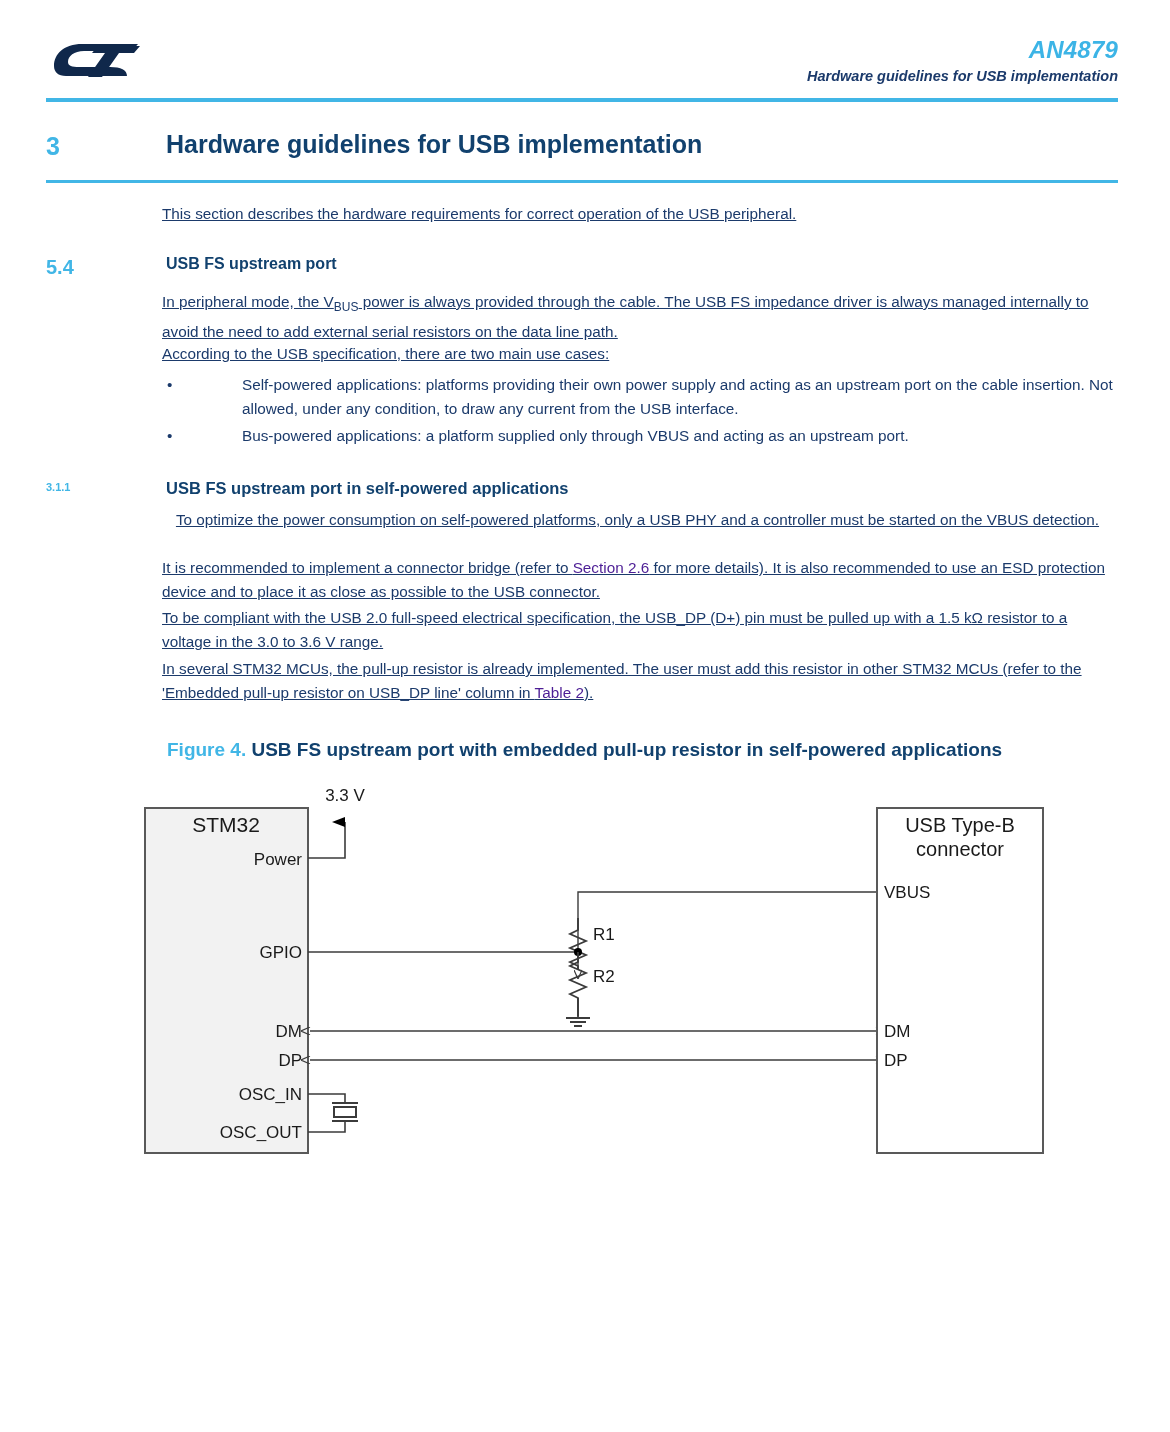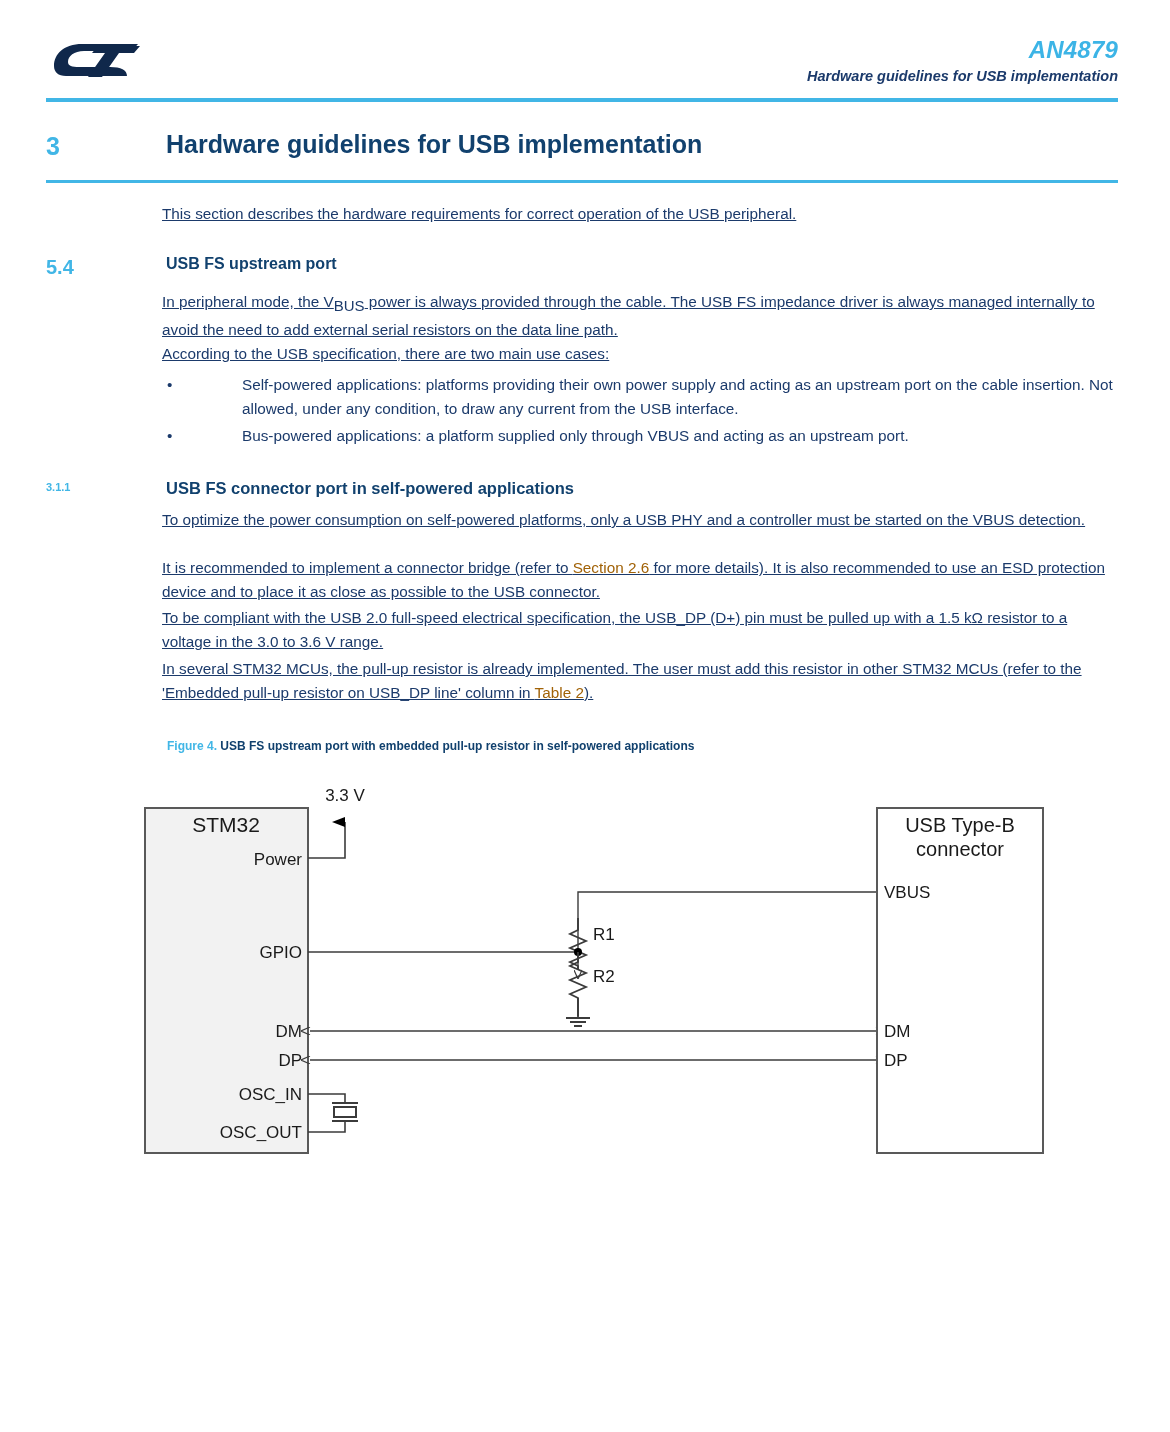--- a/index.html
+++ b/index.html
@@ -136,24 +136,24 @@
   .body-par {
     position: absolute;
     left: 162px;
     width: 951px;
     font-size: 15.3px;
     line-height: 23.5px;
     color: #1b3a6b;
     text-decoration: underline;
   }
   .link {
-    color: #a16207;
+    color: #4c1d95;
   }
   .sub {
-    font-size: 15px;
+    font-size: 12px;
     vertical-align: sub;
     text-align: center;
   }
 
   .bullet-row {
     position: absolute;
     left: 167px;
     width: 951px;
     font-size: 15.3px;
     line-height: 23.5px;
@@ -169,21 +169,21 @@
   .bullet-text {
     display: block;
     margin-left: 75px;
   }
 
   
   .fig-caption {
     position: absolute;
     left: 167px;
     top: 739px;
-    font-size: 12px;
+    font-size: 19px;
     font-weight: bold;
     color: #11416e;
   }
   .fig-caption .fignum {
     color: #41b6e6;
   }
   .figure-area {
     position: absolute;
     left: 0;
     top: 770px;
@@ -231,24 +231,24 @@
   <span class="bullet-text">Self-powered applications: platforms providing their own power supply and acting as an upstream port on the cable insertion. Not allowed, under any condition, to draw any current from the USB interface.</span>
 </div>
 
 <div class="bullet-row" style="top:424px;">
   <span class="bullet-mark">•</span>
   <span class="bullet-text">Bus-powered applications: a platform supplied only through VBUS and acting as an upstream port.</span>
 </div>
 
 <div class="h3-row" style="top:479px;">
   <span class="h3-num">3.1.1</span>
-  <span class="h3-title">USB FS connector port in self-powered applications</span>
-</div>
-
-<div class="body-par" style="top:508px;">To optimize the power consumption on self-powered platforms, only a USB PHY and a controller must be started on the VBUS detection.</div>
+  <span class="h3-title">USB FS upstream port in self-powered applications</span>
+</div>
+
+<div class="body-par" style="top:508px;text-align:center;">To optimize the power consumption on self-powered platforms, only a USB PHY and a controller must be started on the VBUS detection.</div>
 
 <div class="body-par" style="top:556px;"><span>It is recommended to implement a connector bridge (refer to </span><a href="#" class="link" style="text-decoration:none;">Section 2.6</a><span> for more details). It is also recommended to use an ESD protection device and to place it as close as possible to the USB connector.</span></div>
 
 <div class="body-par" style="top:606px;">To be compliant with the USB 2.0 full-speed electrical specification, the USB_DP (D+) pin must be pulled up with a 1.5 kΩ resistor to a voltage in the 3.0 to 3.6 V range.</div>
 
 <div class="body-par" style="top:657px;"><span>In several STM32 MCUs, the pull-up resistor is already implemented. The user must add this resistor in other STM32 MCUs (refer to the 'Embedded pull-up resistor on USB_DP line' column in </span><a href="#" class="link" style="text-decoration:none;">Table 2</a><span>).</span></div>
 
 <div class="fig-caption">
   <span class="fignum">Figure 4.</span>
   <span>USB FS upstream port with embedded pull-up resistor in self-powered applications</span>

